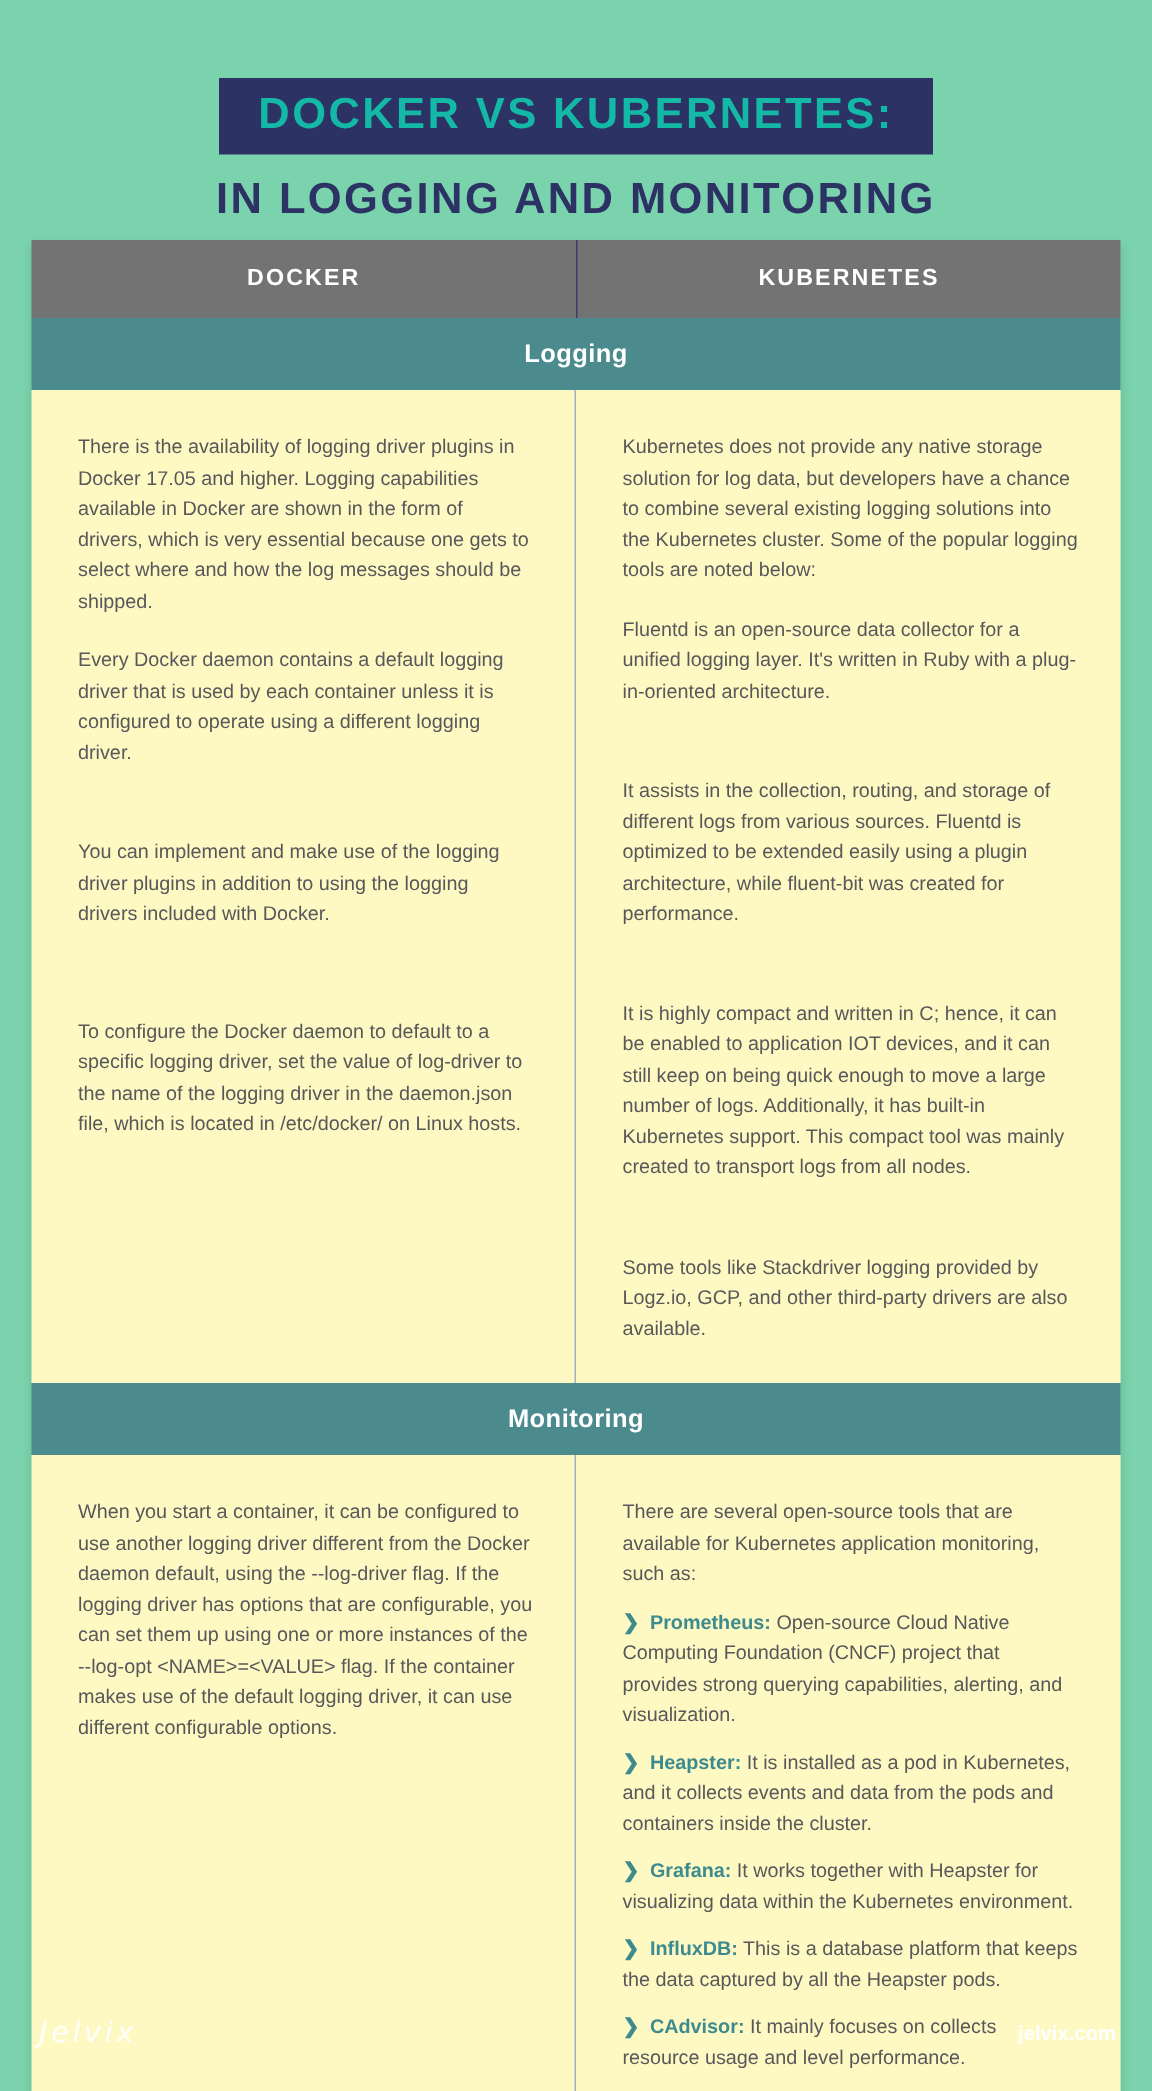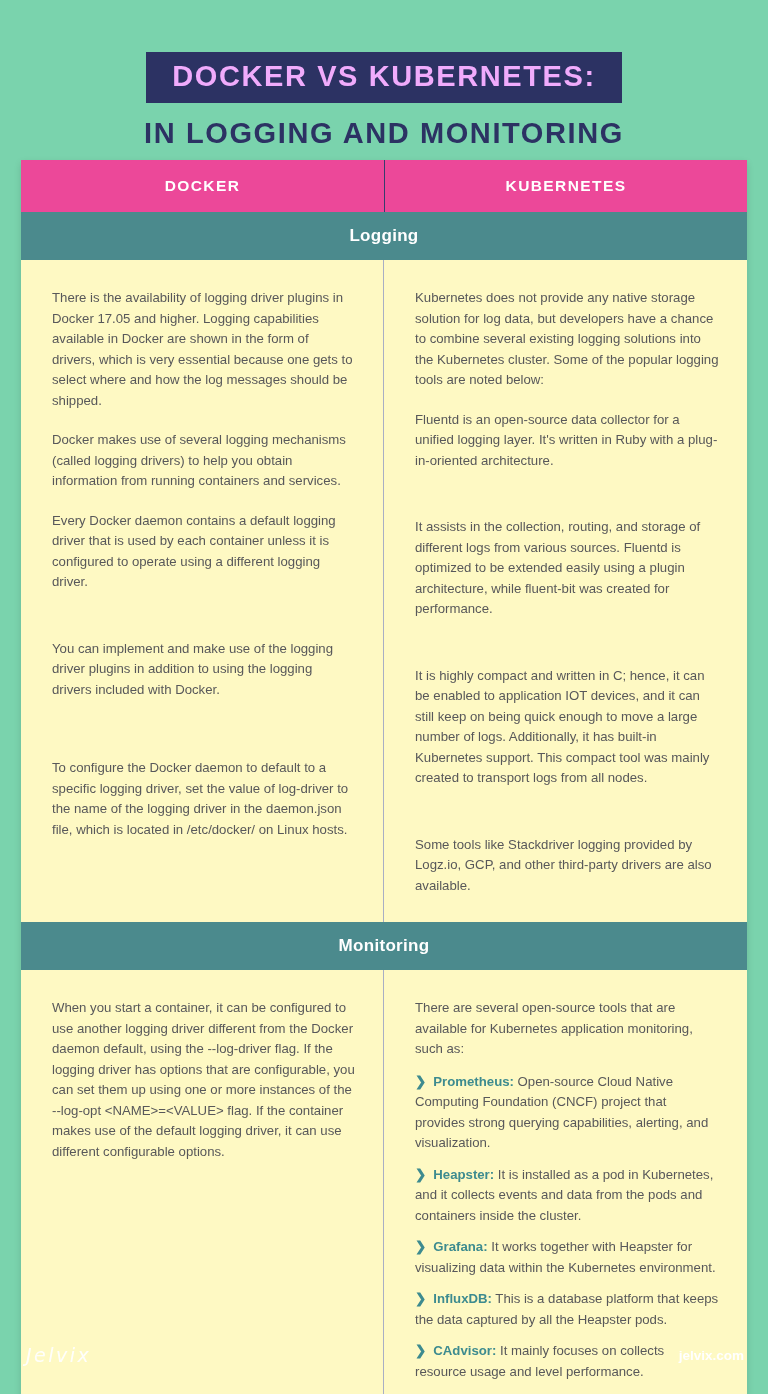--- a/index.html
+++ b/index.html
@@ -19,21 +19,21 @@
   .title-area {
     padding-top: 52px;
     text-align: center;
   }
   .title-line1-wrap {
     display: inline-block;
     background: #2c3263;
     padding: 10px 26px 12px 26px;
   }
   .title-line1 {
-    color: #f0abfc;
+    color: #14b8a6;
     font-size: 29px;
     font-weight: bold;
     letter-spacing: 1.6px;
     line-height: 1;
     white-space: nowrap;
   }
   .title-line2 {
     margin-top: 16px;
     color: #2c3263;
     font-size: 29px;
@@ -47,21 +47,21 @@
   .table {
     position: absolute;
     left: 21px;
     top: 160px;
     width: 726px;
     box-shadow: 0 3px 7px rgba(0,0,0,0.13);
   }
 
   .head-row {
     display: flex;
-    background: #ec4899;
+    background: #737373;
     height: 52px;
   }
   .head-cell {
     flex: 1 1 0;
     display: flex;
     align-items: center;
     justify-content: center;
     color: #ffffff;
     font-size: 15.5px;
     font-weight: bold;
@@ -186,21 +186,20 @@
   <div class="head-row">
     <div class="head-cell left">DOCKER</div>
     <div class="head-cell">KUBERNETES</div>
   </div>
 
   <div class="section-bar">Logging</div>
 
   <div class="body-row">
     <div class="body-cell left">
       <p class="para">There is the availability of logging driver plugins in Docker 17.05 and higher. Logging capabilities available in Docker are shown in the form of drivers, which is very essential because one gets to select where and how the log messages should be shipped.</p>
-      <p class="para">Docker makes use of several logging mechanisms (called logging drivers) to help you obtain information from running containers and services.</p>
       <p class="para gap-extra">Every Docker daemon contains a default logging driver that is used by each container unless it is configured to operate using a different logging driver.</p>
       <p class="para gap-xl">You can implement and make use of the logging driver plugins in addition to using the logging drivers included with Docker.</p>
       <p class="para">To configure the Docker daemon to default to a specific logging driver, set the value of log-driver to the name of the logging driver in the daemon.json file, which is located in /etc/docker/ on Linux hosts.</p>
     </div>
     <div class="body-cell">
       <p class="para">Kubernetes does not provide any native storage solution for log data, but developers have a chance to combine several existing logging solutions into the Kubernetes cluster. Some of the popular logging tools are noted below:</p>
       <p class="para gap-extra">Fluentd is an open-source data collector for a unified logging layer. It's written in Ruby with a plug-in-oriented architecture.</p>
       <p class="para gap-extra">It assists in the collection, routing, and storage of different logs from various sources. Fluentd is optimized to be extended easily using a plugin architecture, while fluent-bit was created for performance.</p>
       <p class="para gap-extra">It is highly compact and written in C; hence, it can be enabled to application IOT devices, and it can still keep on being quick enough to move a large number of logs. Additionally, it has built-in Kubernetes support. This compact tool was mainly created to transport logs from all nodes.</p>
       <p class="para">Some tools like Stackdriver logging provided by Logz.io, GCP, and other third-party drivers are also available.</p>

